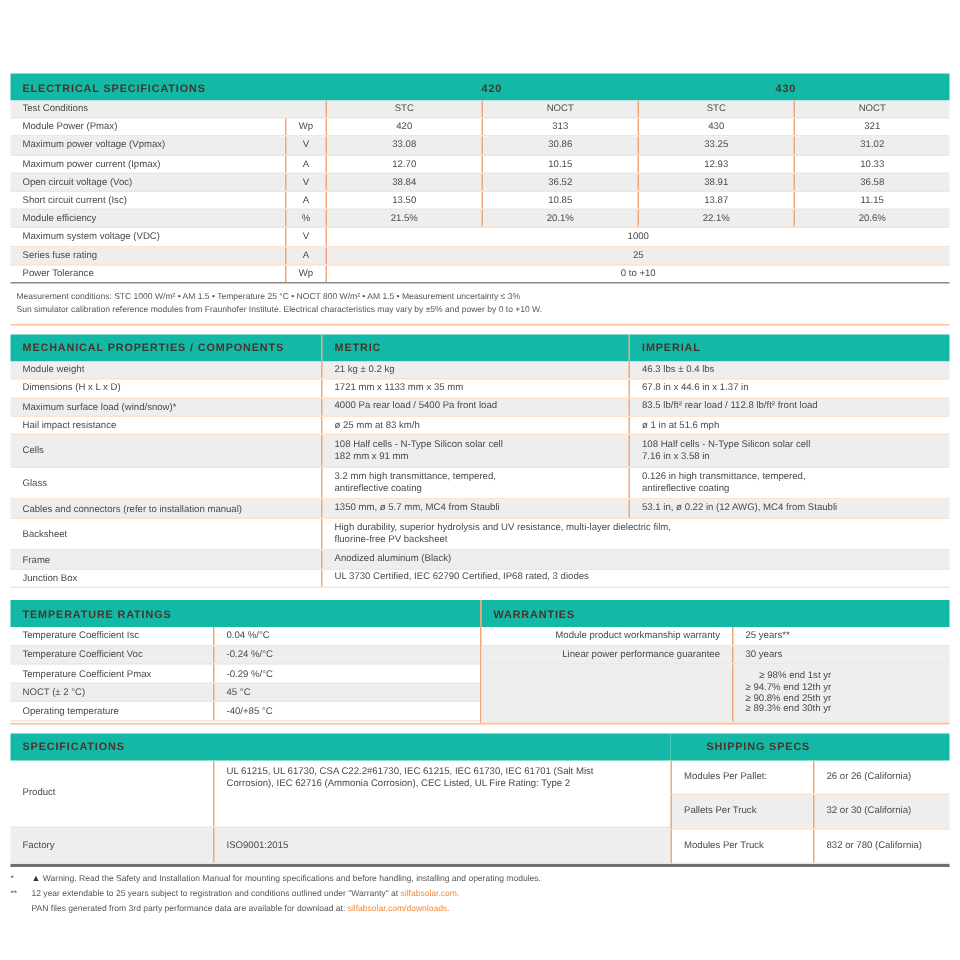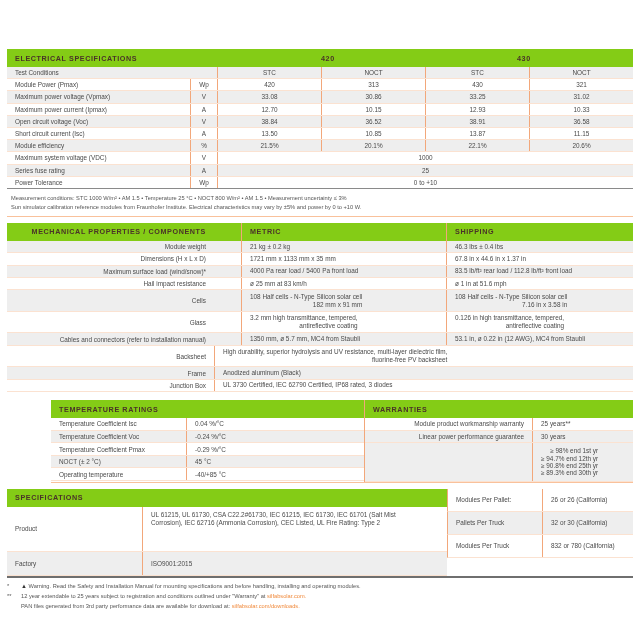--- a/index.html
+++ b/index.html
@@ -1,49 +1,49 @@
 <!DOCTYPE html>
 <html><head>
 <meta charset="utf-8">
 <style>
   * { box-sizing: border-box; margin: 0; padding: 0; }
   html, body { width: 640px; height: 640px; background: #ffffff; overflow: hidden; }
   body { font-family: "Liberation Sans", "DejaVu Sans", sans-serif; color: #4a4a4a; font-size: 6.4px; }
   .page { position: absolute; left: 7px; top: 49px; width: 626px; }
 
-  .hdr { background: #84cc16; color: #4a3328; font-weight: bold; letter-spacing: 0.6px; font-size: 7.2px; height: 18px; display: flex; align-items: center; }
+  .hdr { background: #14b8a6; color: #4a3328; font-weight: bold; letter-spacing: 0.6px; font-size: 7.2px; height: 18px; display: flex; align-items: center; }
   .row { display: flex; align-items: center; border-bottom: 1px solid #fbe2d1; }
   .row.alt { background: #eeeeee; }
   .cell { padding: 0 8px; white-space: nowrap; }
   .c { text-align: center; }
   .vl { border-left: 1px solid #f2a77a; align-self: stretch; display: flex; align-items: center; }
   .vl.c { justify-content: center; }
   .thickline { border-bottom: 1.5px solid #8a8a8a; }
 
   
   #elec .row { height: 12.2px; }
   .e-label { width: 183px; }
   .e-unit { width: 27px; justify-content: center; }
   .e-val { width: 104px; }
   .e-wide { flex: 1; }
 
   .notes { font-size: 5.7px; color: #555; line-height: 9px; padding: 5px 4px 4px; border-bottom: 1.5px solid #f9c19b; }
 
   
-  #mech { margin-top: 6px; text-align: right; }
+  #mech { margin-top: 6px; }
   .m-label { width: 207px; }
-  .m-metric { width: 205px; margin-left: 27px; }
+  .m-metric { width: 205px; }
   .m-imp { flex: 1; }
   .m-wide { flex: 1; }
   #mech .row { min-height: 12.4px; }
   #mech .row.tall { height: 21.5px; }
   .two { white-space: pre-line; line-height: 8px; }
 
   
-  #tw { display: flex; margin-top: 8px; border-bottom: 1.5px solid #f9c19b; margin-left: 44px; }
+  #tw { display: flex; margin-top: 8px; border-bottom: 1.5px solid #f9c19b; }
   #temp { width: 313px; }
   #warr { flex: 1; }
   .t-label { width: 135px; }
   .t-val { flex: 1; }
   #temp .row, #warr .row { height: 12.6px; }
   .w-label { width: 167px; }
   .w-val { flex: 1; }
   #warr .row.multi { height: 38.5px; }
   .ml { white-space: pre-line; line-height: 7.3px; }
 
@@ -154,21 +154,21 @@
 
   <div class="notes">
     <div>Measurement conditions: STC 1000 W/m² • AM 1.5 • Temperature 25 °C • NOCT 800 W/m² • AM 1.5 • Measurement uncertainty ≤ 3%</div>
     <div>Sun simulator calibration reference modules from Fraunhofer Institute. Electrical characteristics may vary by ±5% and power by 0 to +10 W.</div>
   </div>
 
   <section id="mech">
     <div class="hdr">
       <div class="cell m-label">MECHANICAL PROPERTIES / COMPONENTS</div>
       <div class="cell vl m-metric">METRIC</div>
-      <div class="cell vl m-imp">SHIPPING</div>
+      <div class="cell vl m-imp">IMPERIAL</div>
     </div>
     <div id="mech-rows">
         <div class="row alt">
           <div class="cell m-label">Module weight</div>
           <div class="cell vl m-metric two">21 kg ± 0.2 kg</div>
           <div class="cell vl m-imp two">46.3 lbs ± 0.4 lbs</div>
         </div>
         <div class="row">
           <div class="cell m-label">Dimensions (H x L x D)</div>
           <div class="cell vl m-metric two">1721 mm x 1133 mm x 35 mm</div>
@@ -282,20 +282,23 @@
         <div class="cell ce-label">Product</div>
         <div class="cell vl ce-val two" style="align-items:flex-start;padding-top:4px">UL 61215, UL 61730, CSA C22.2#61730, IEC 61215, IEC 61730, IEC 61701 (Salt Mist
 Corrosion), IEC 62716 (Ammonia Corrosion), CEC Listed, UL Fire Rating: Type 2</div>
       </div>
       <div class="row alt fac">
         <div class="cell ce-label">Factory</div>
         <div class="cell vl ce-val">ISO9001:2015</div>
       </div>
     </section>
     <section id="ship">
+      <div class="hdr">
+        <div class="cell" style="padding-left:24px">SHIPPING SPECS</div>
+      </div>
       <div id="ship-rows">
           <div class="row" style="border-left: 1px solid rgb(242, 167, 122);">
             <div class="cell sh-label">Modules Per Pallet:</div>
             <div class="cell vl sh-val">26 or 26 (California)</div>
           </div>
           <div class="row alt" style="border-left: 1px solid rgb(242, 167, 122);">
             <div class="cell sh-label">Pallets Per Truck</div>
             <div class="cell vl sh-val">32 or 30 (California)</div>
           </div>
           <div class="row" style="border-left: 1px solid rgb(242, 167, 122);">

